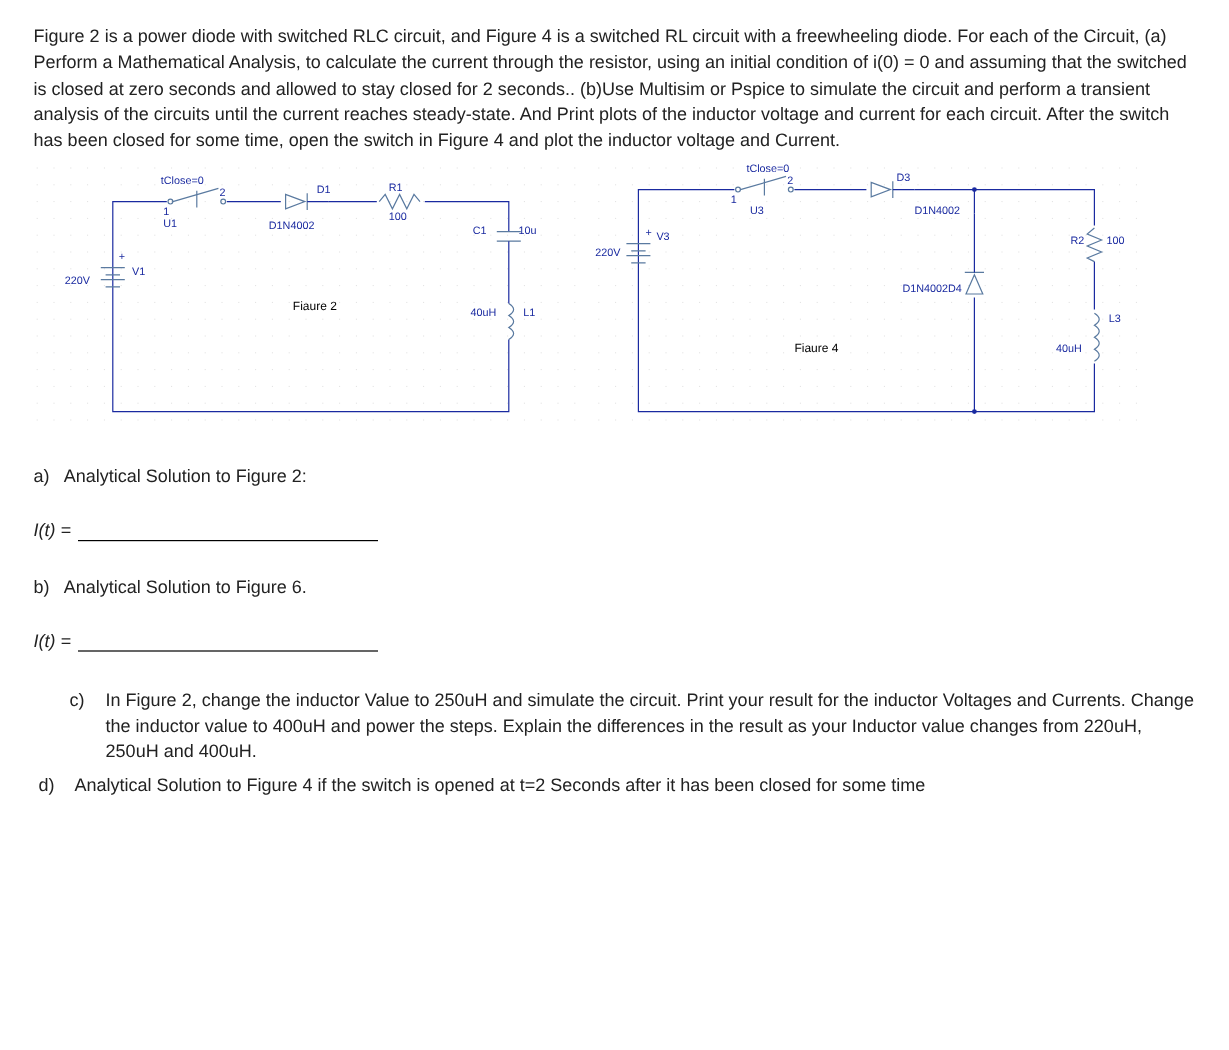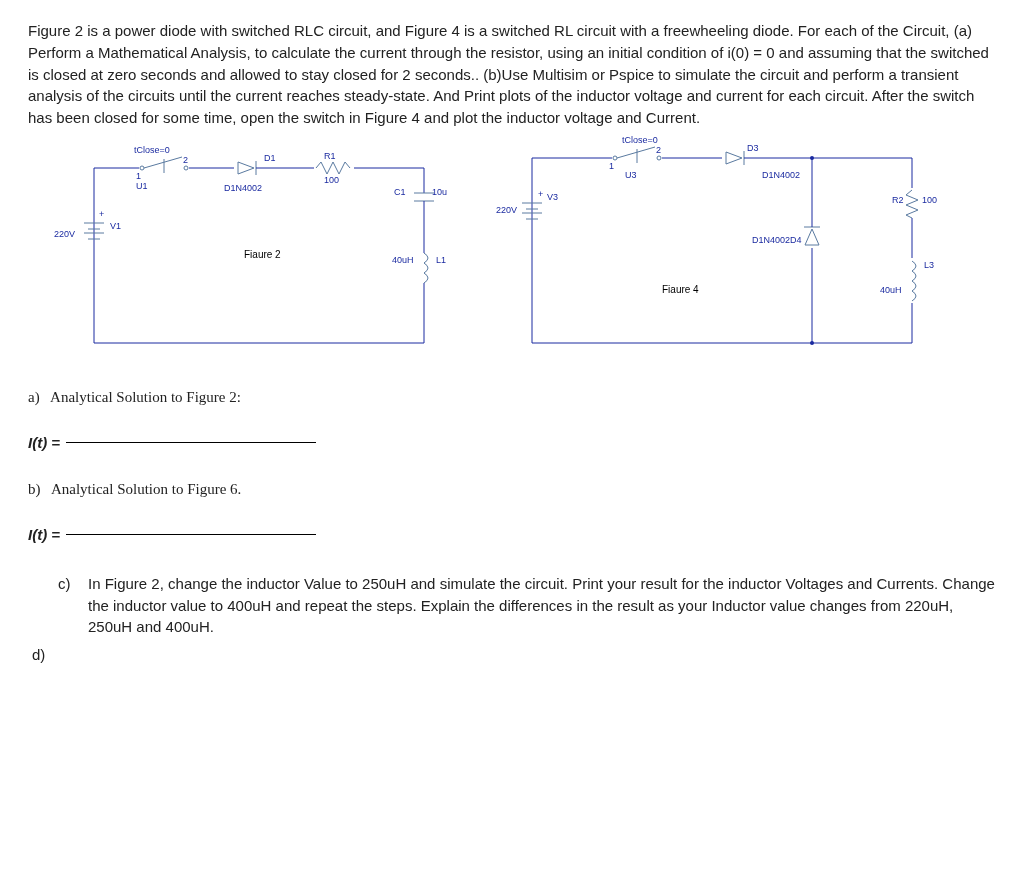--- a/index.html
+++ b/index.html
@@ -42,27 +42,26 @@
   width: 100%;
   height: 100%;
 }
 .schematic text {
   font-family: Arial, sans-serif;
   font-size: 9px;
   fill: #1a2aa0;
 }
 .schematic .wire { stroke:#1a2aa0; stroke-width:1; fill:none; }
 .schematic .sym  { stroke:#5a7aa0; stroke-width:1; fill:none; }
-.part { margin-top: 0; margin-bottom: 4px; font-family: Liberation Serif, serif; }
+.part { margin-top: 0; margin-bottom: 4px; }
 .eq-line {
   margin: 28px 0 30px 0;
   display: flex;
-  align-items: center;
+  align-items: flex-end;
   gap: 6px;
-  font-weight: bold;
 }
 .eq-line .blank {
   border-bottom: 1px solid #000;
   width: 250px;
   display: inline-block;
   height: 1px;
 }
 .item-row {
   display: flex;
   margin-top: 6px;
@@ -187,18 +186,19 @@
   <span>b)</span>&nbsp;&nbsp;
   <span>Analytical Solution to Figure 6.</span>
 </div>
 <div class="eq-line">
   <span style="font-style:italic">I(t) =</span>
   <span class="blank"></span>
 </div>
 
 <div class="item-row">
   <span class="lbl">c)</span>
-  <span>In Figure 2, change the inductor Value to 250uH and simulate the circuit. Print your result for the inductor Voltages and Currents. Change the inductor value to 400uH and repeat the steps. Explain the differences in the result as your Inductor value changes from 220uH, 250uH and 400uH.</span>
+  <span>In Figure 2, change the inductor Value to 250uH and simulate the circuit. Print your result for the inductor Voltages and Currents. Change the inductor value to 400uH and power the steps. Explain the differences in the result as your Inductor value changes from 220uH, 250uH and 400uH.</span>
 </div>
 
 <div class="item-row" style="margin-left:-26px">
   <span class="lbl">d)</span>
+  <span>Analytical Solution to Figure 4 if the switch is opened at t=2 Seconds after it has been closed for some time</span>
 </div>
 
 </body></html>

